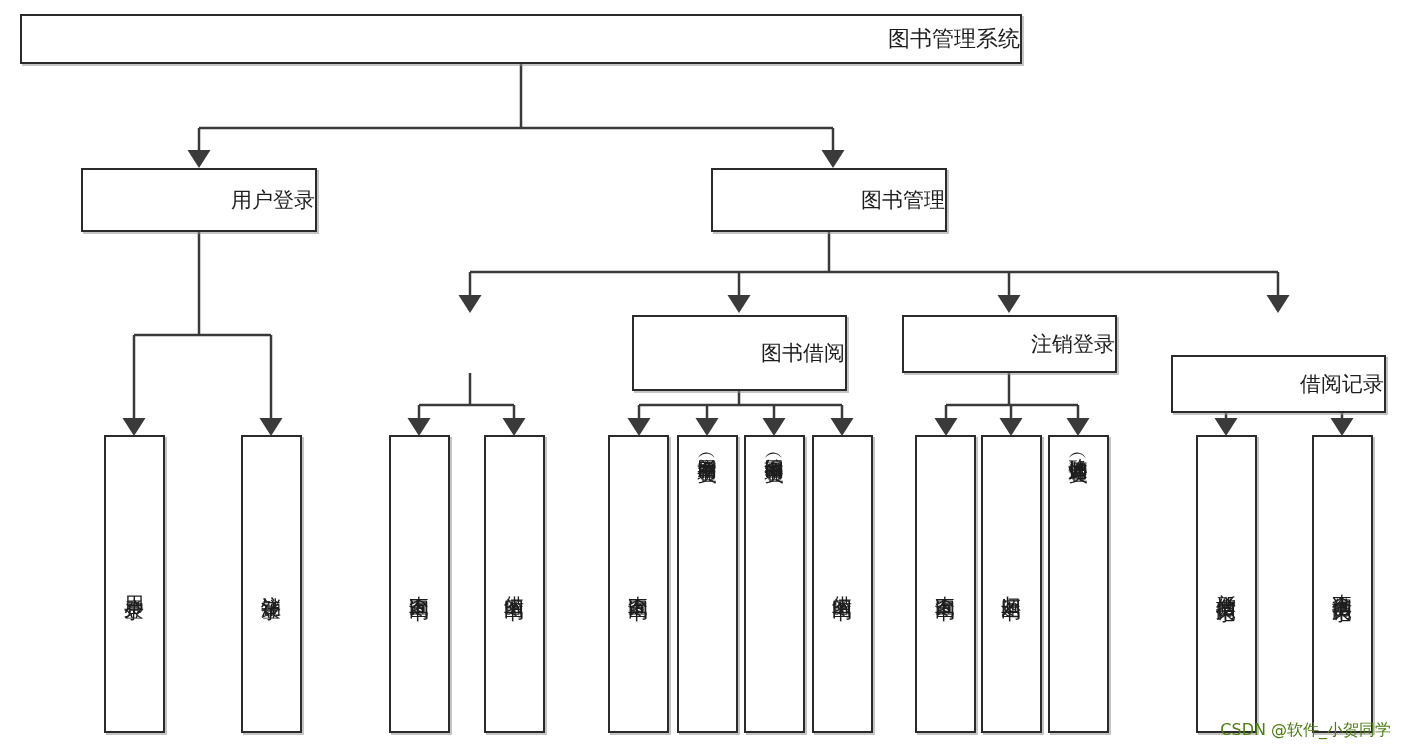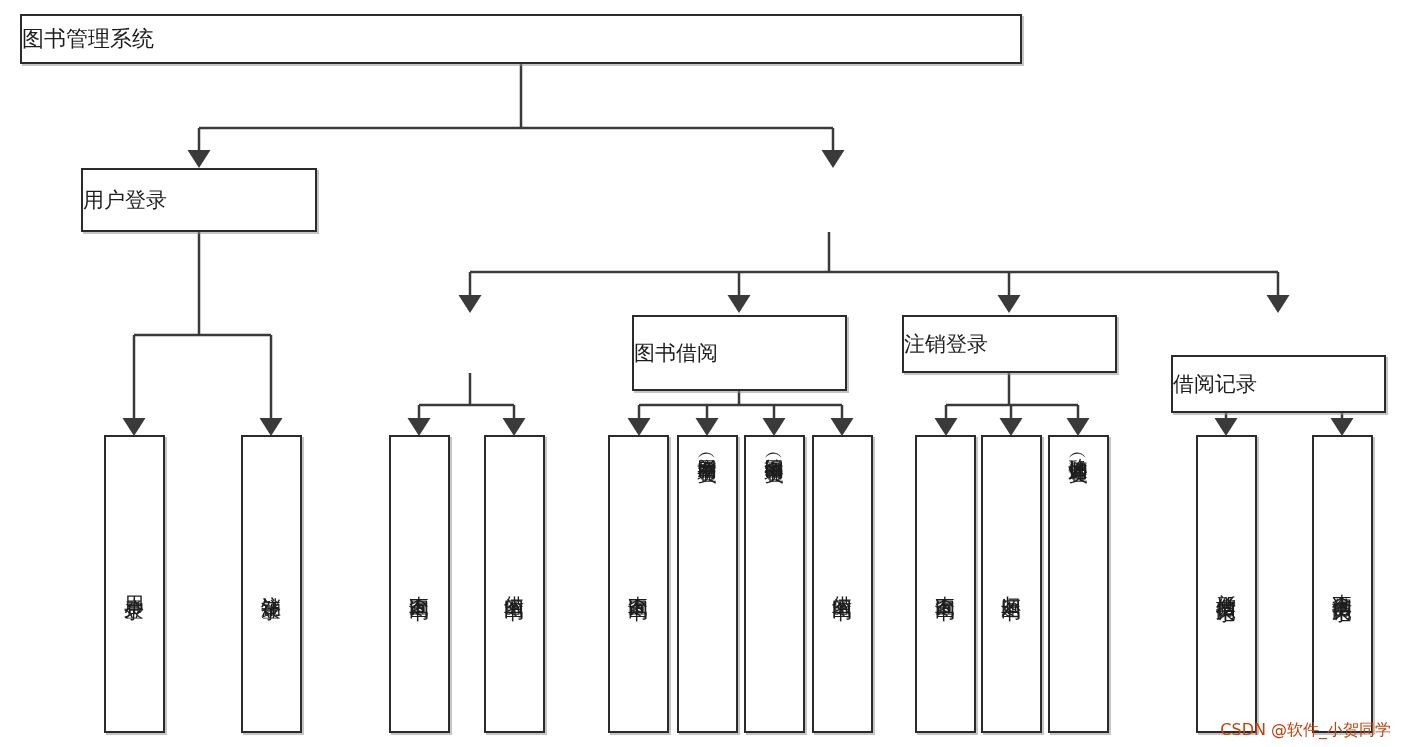--- a/index.html
+++ b/index.html
@@ -27,21 +27,21 @@
     height: 747px;
   }
   .node {
     position: absolute;
     box-sizing: border-box;
     background: #ffffff;
     border: 2.5px solid #2b2b2b;
     box-shadow: 2px 2px 0 rgba(150,150,150,0.55);
     display: flex;
     align-items: center;
-    justify-content: flex-start;
+    justify-content: flex-end;
     z-index: 2;
   }
   .node-label {
     color: #1d1d1d;
     line-height: 1.18;
     text-align: center;
     white-space: nowrap;
   }
   .node.horizontal .node-label {
     font-size: 21px;
@@ -68,21 +68,21 @@
   }
   .node.vertical.centered {
     align-items: center;
     padding-top: 0;
   }
   .watermark {
     position: absolute;
     right: 14px;
     bottom: 6px;
     font-size: 16px;
-    color: #c2410c;
+    color: #4d7c0f;
     z-index: 5;
     white-space: nowrap;
     font-family: "DejaVu Sans", "Liberation Sans", sans-serif;
   }
 </style>
 </head>
 <body>
 
 <div id="diagram-root">
 
@@ -134,20 +134,23 @@
     <path d="M1342,405 L1342,426" stroke="#3a3a3a" stroke-width="2.5" fill="none" marker-end="url(#arrowhead)"></path>
   </svg>
 
   <div class="node root horizontal" style="left:20px; top:14px; width:1002px; height:50px;">
     <span class="node-label">图书管理系统</span>
   </div>
 
   <div class="node horizontal" style="left:81px; top:168px; width:236px; height:64px;">
     <span class="node-label">用户登录</span>
   </div>
+  <div class="node horizontal" style="left:711px; top:168px; width:236px; height:64px;">
+    <span class="node-label">图书管理</span>
+  </div>
 
   <div class="node horizontal" style="left:632px; top:315px; width:215px; height:76px;">
     <span class="node-label">图书借阅</span>
   </div>
   <div class="node horizontal" style="left:902px; top:315px; width:215px; height:58px;">
     <span class="node-label">注销登录</span>
   </div>
   <div class="node horizontal" style="left:1171px; top:315px; width:215px; height:58px;margin-top:40px;">
     <span class="node-label">借阅记录</span>
   </div>

